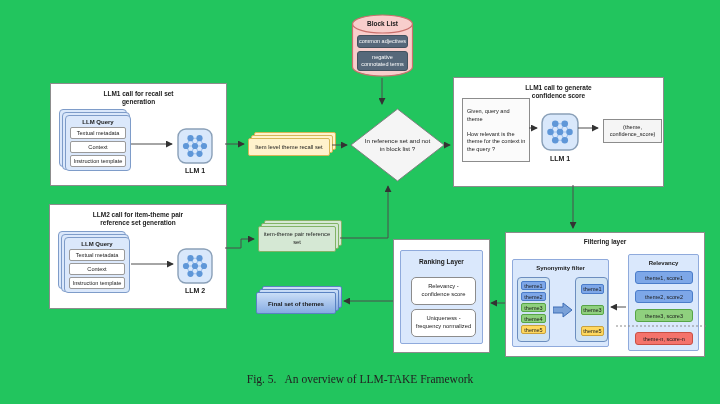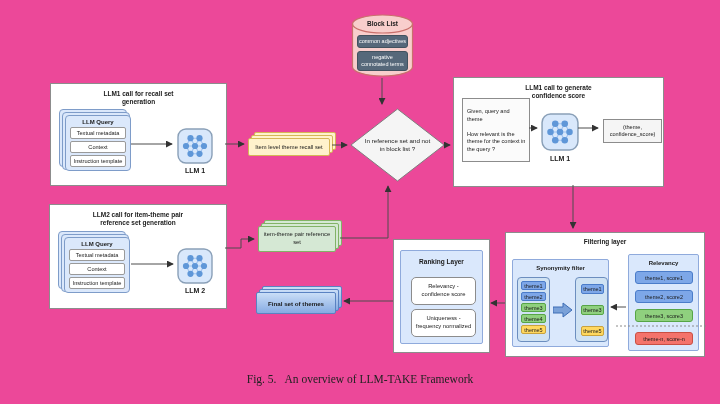--- a/index.html
+++ b/index.html
@@ -1,16 +1,16 @@
 <!DOCTYPE html>
 <html><head>
 <meta charset="utf-8">
 <style>
   html,body{margin:0;padding:0;background:#ffffff;}
-  #canvas{position:relative;width:720px;height:404px;background:#ec4899;overflow:hidden;
+  #canvas{position:relative;width:720px;height:404px;background:#22c55e;overflow:hidden;
           font-family:"Liberation Sans",sans-serif;color:#1a1a1a;}
   .abs{position:absolute;}
   .outer-box{position:absolute;background:#ffffff;border:1px solid #8c8c8c;}
   .box-title{position:absolute;left:0;right:0;text-align:center;font-weight:bold;font-size:6.5px;line-height:1.25;}
   .box-title span{display:inline-block;}
   
   .qstack{position:absolute;width:72px;height:62px;}
   .qlayer{position:absolute;width:66px;height:56px;background:#dbe8fb;border:1px solid #7e9cc9;border-radius:4px;}
   .qfront{position:absolute;left:6px;top:6px;width:66px;height:56px;background:#dbe8fb;border:1px solid #7e9cc9;border-radius:4px;box-sizing:border-box;}
   .qtitle{text-align:center;font-weight:bold;font-size:6px;margin:3px 0 2px 0;}

